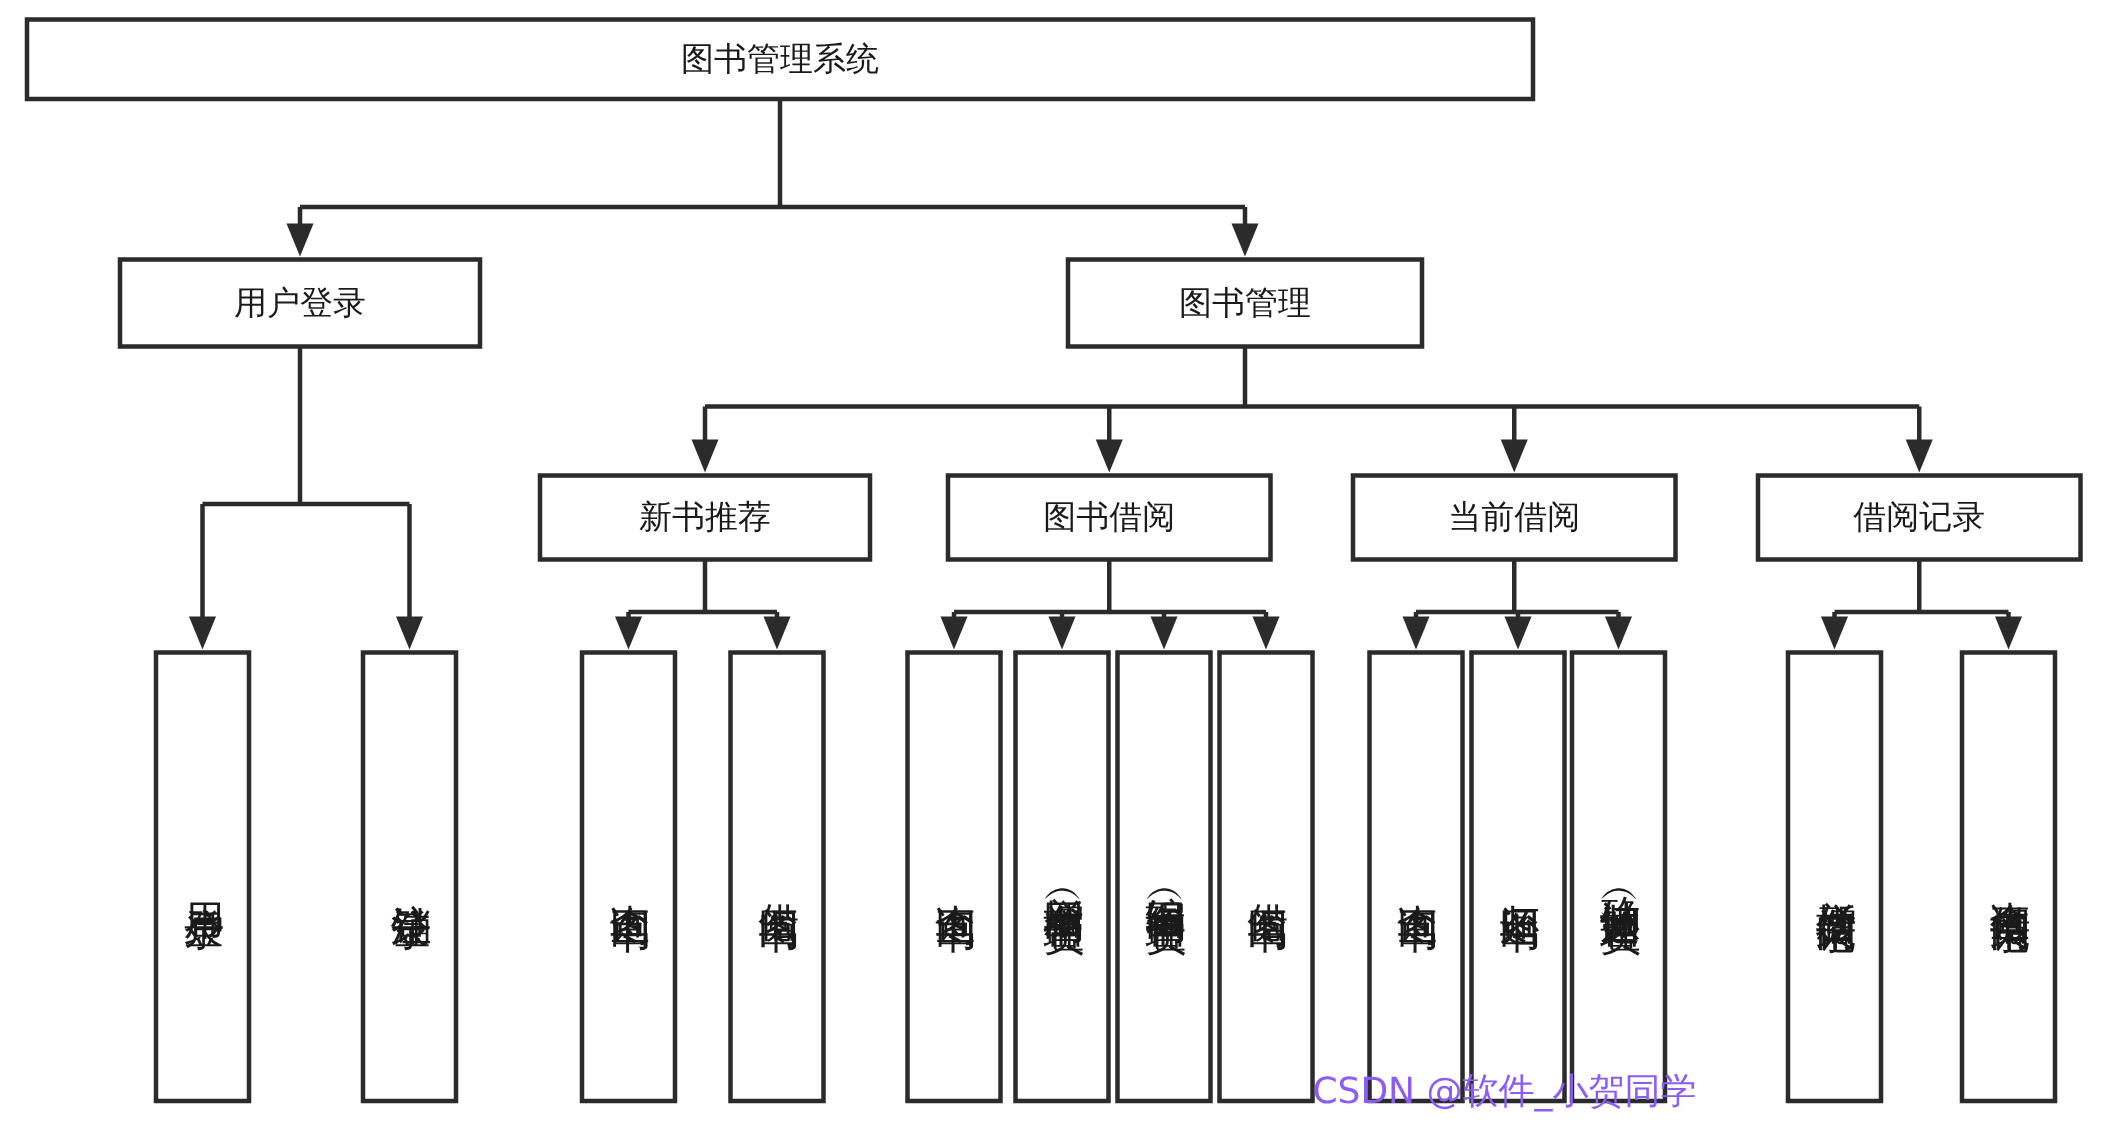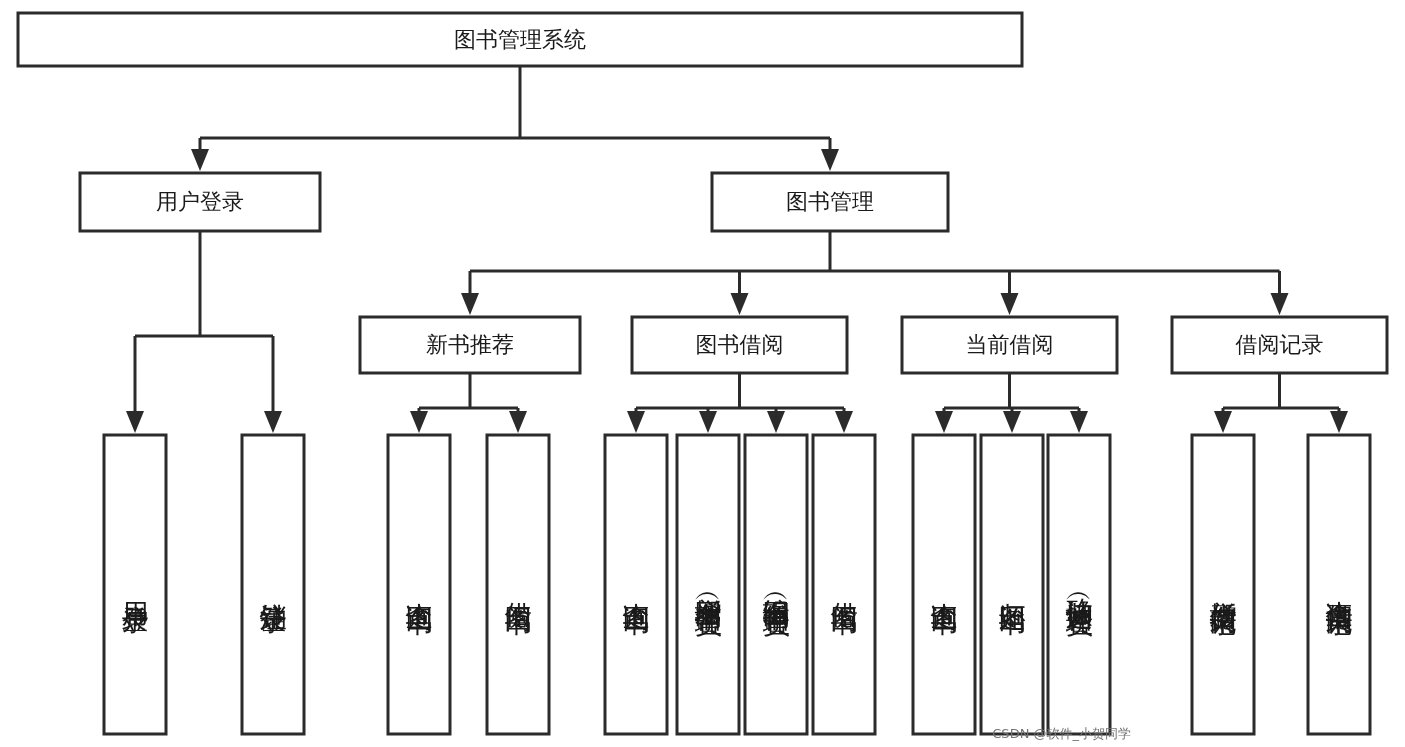--- a/index.html
+++ b/index.html
@@ -58,22 +58,22 @@
     line-height: 1.05;
     letter-spacing: 2px;
     color: #1a1a1a;
     white-space: nowrap;
   }
   .watermark {
     position: absolute;
     right: 8px;
     bottom: 4px;
     font-family: "DejaVu Sans", "Liberation Sans", sans-serif;
-    font-size: 13px;
-    color: #737373;
+    font-size: 24px;
+    color: #8b5cf6;
     white-space: nowrap;
   }
 </style>
 </head>
 <body>
 
 <div id="diagram-root">
 
   <svg id="diagram-svg" width="1405" height="747" viewBox="0 0 1405 747" xmlns="http://www.w3.org/2000/svg">
 

